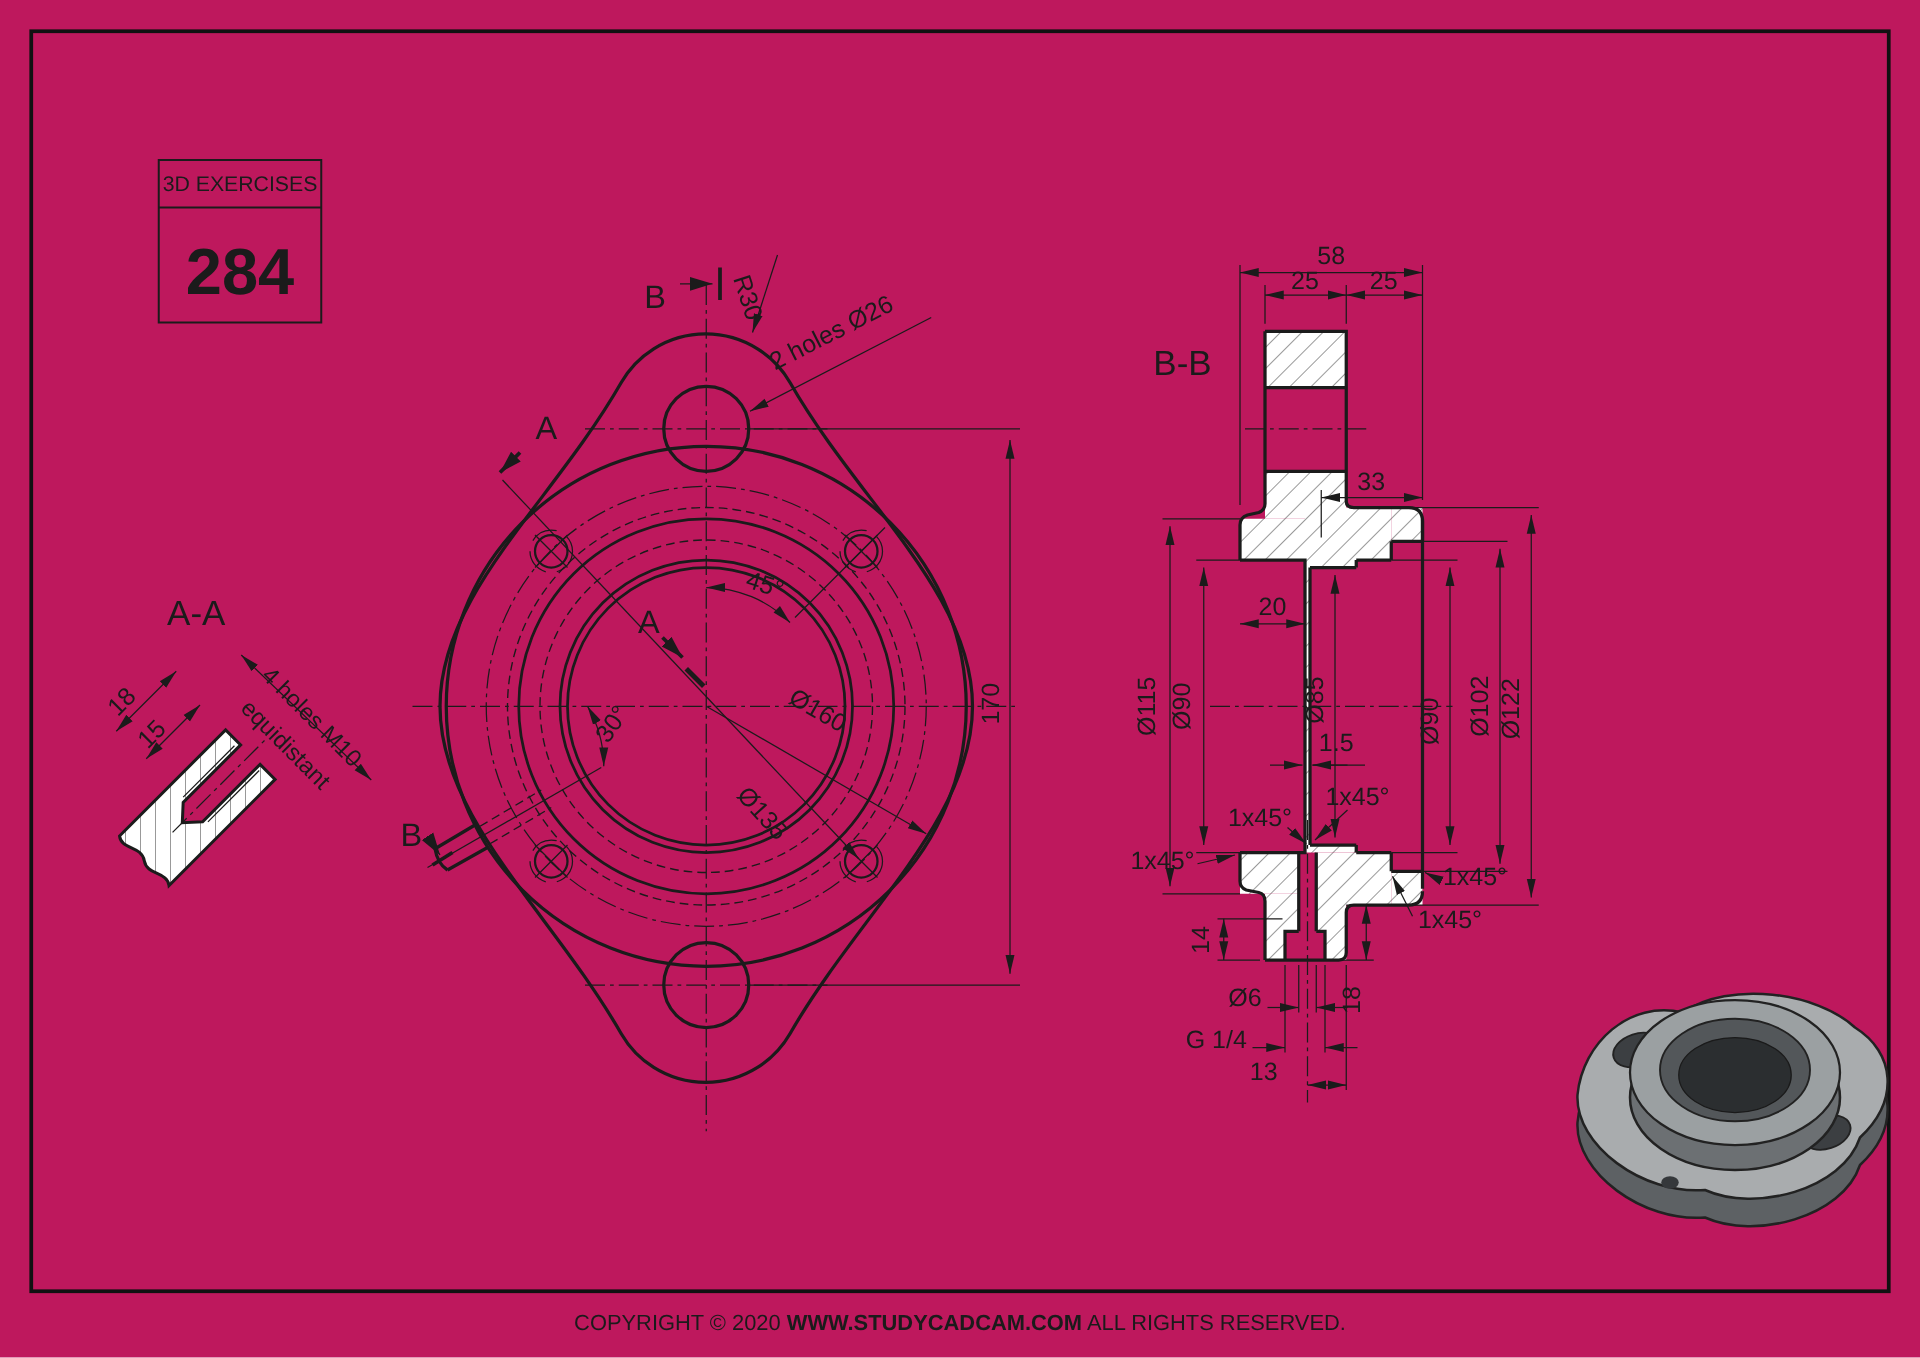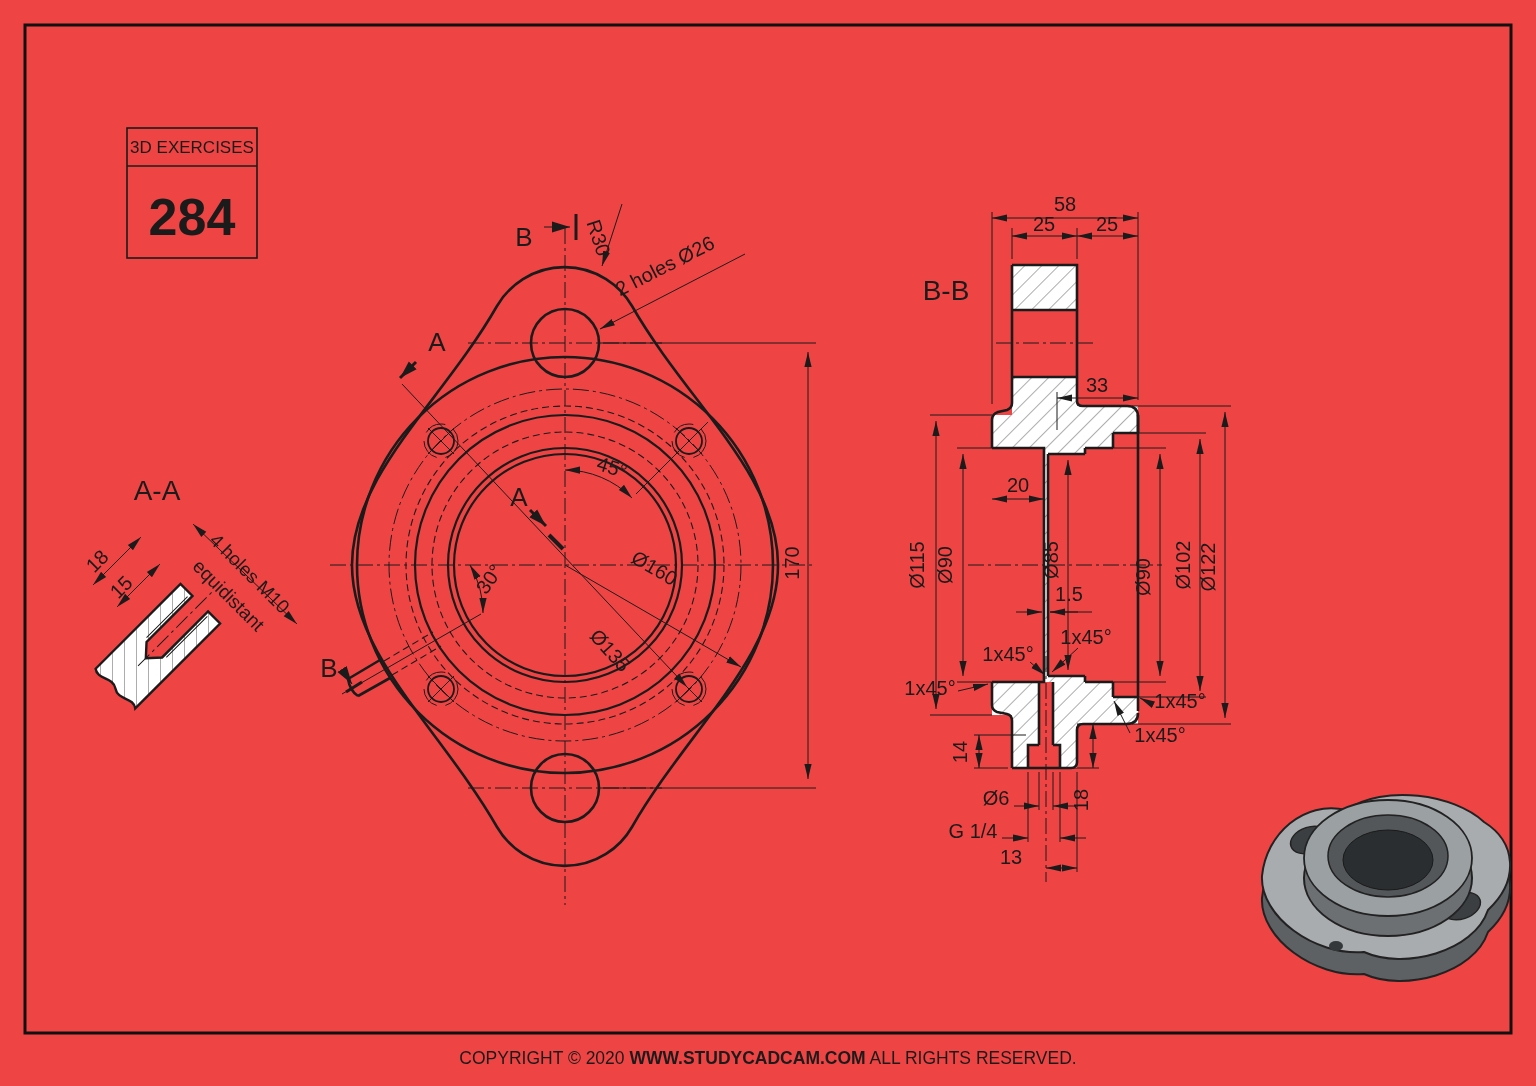--- a/index.html
+++ b/index.html
@@ -1,16 +1,16 @@
 <!DOCTYPE html>
 <html><head>
 <meta charset="utf-8">
 <style>
   html,body{margin:0;padding:0;background:#ffffff;}
-  .page{position:relative;width:1536px;height:1086px;background:#ef4444;font-family:"Liberation Sans",sans-serif;overflow:hidden;}
+  .page{position:relative;width:1536px;height:1086px;background:#be185d;font-family:"Liberation Sans",sans-serif;overflow:hidden;}
   svg{position:absolute;left:0;top:0;}
   text{fill:#1b1b1b;}
   .ln{stroke:#1b1b1b;fill:none;}
   .bold{stroke-width:2.6;}
   .med{stroke-width:2.2;}
   .thin{stroke-width:1;}
   .dash{stroke-dasharray:7 4;stroke-width:1.1;}
   .cl{stroke-dasharray:16 4 3 4;stroke-width:1;}
   .dimtxt{font-size:20px;}
   .marktxt{font-size:26px;}

